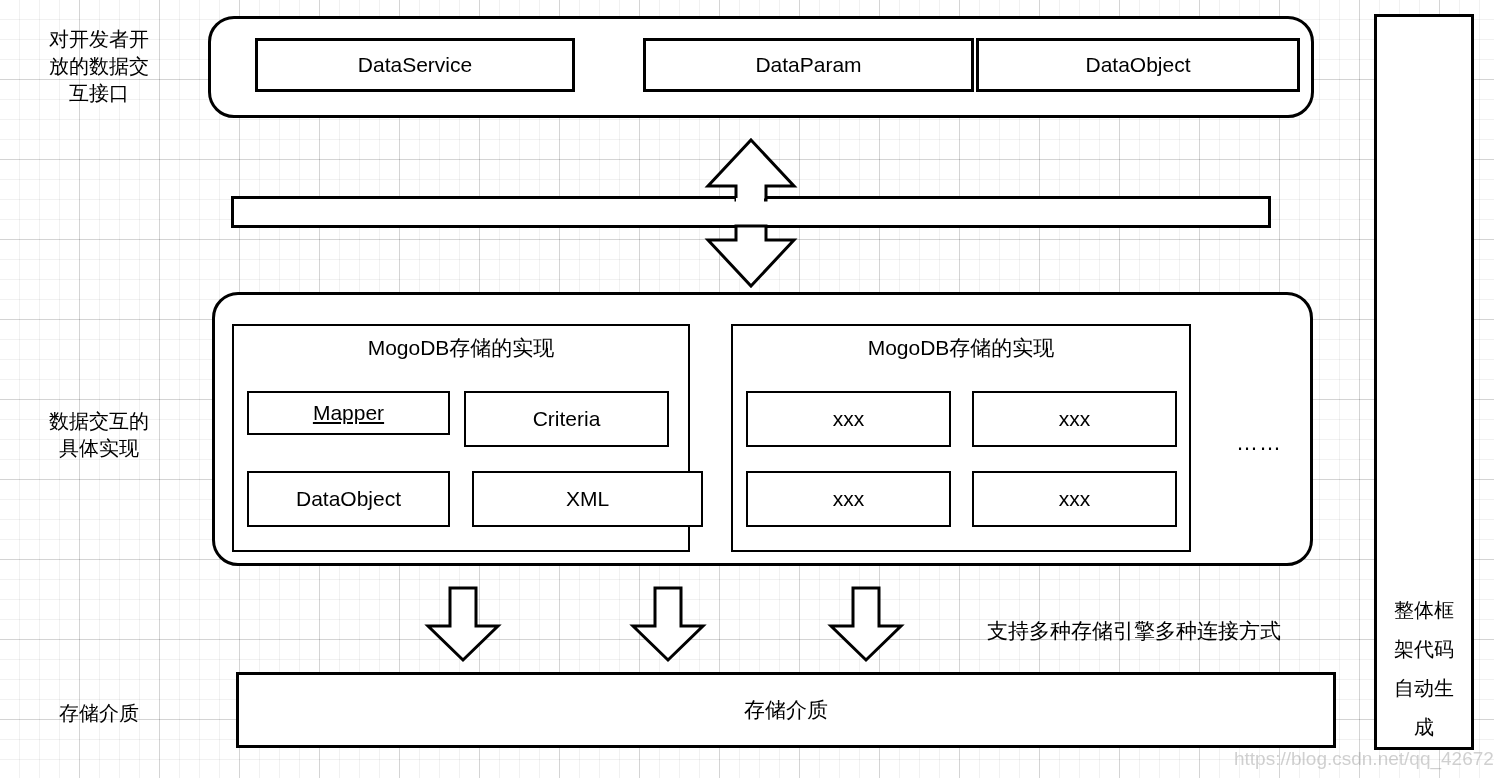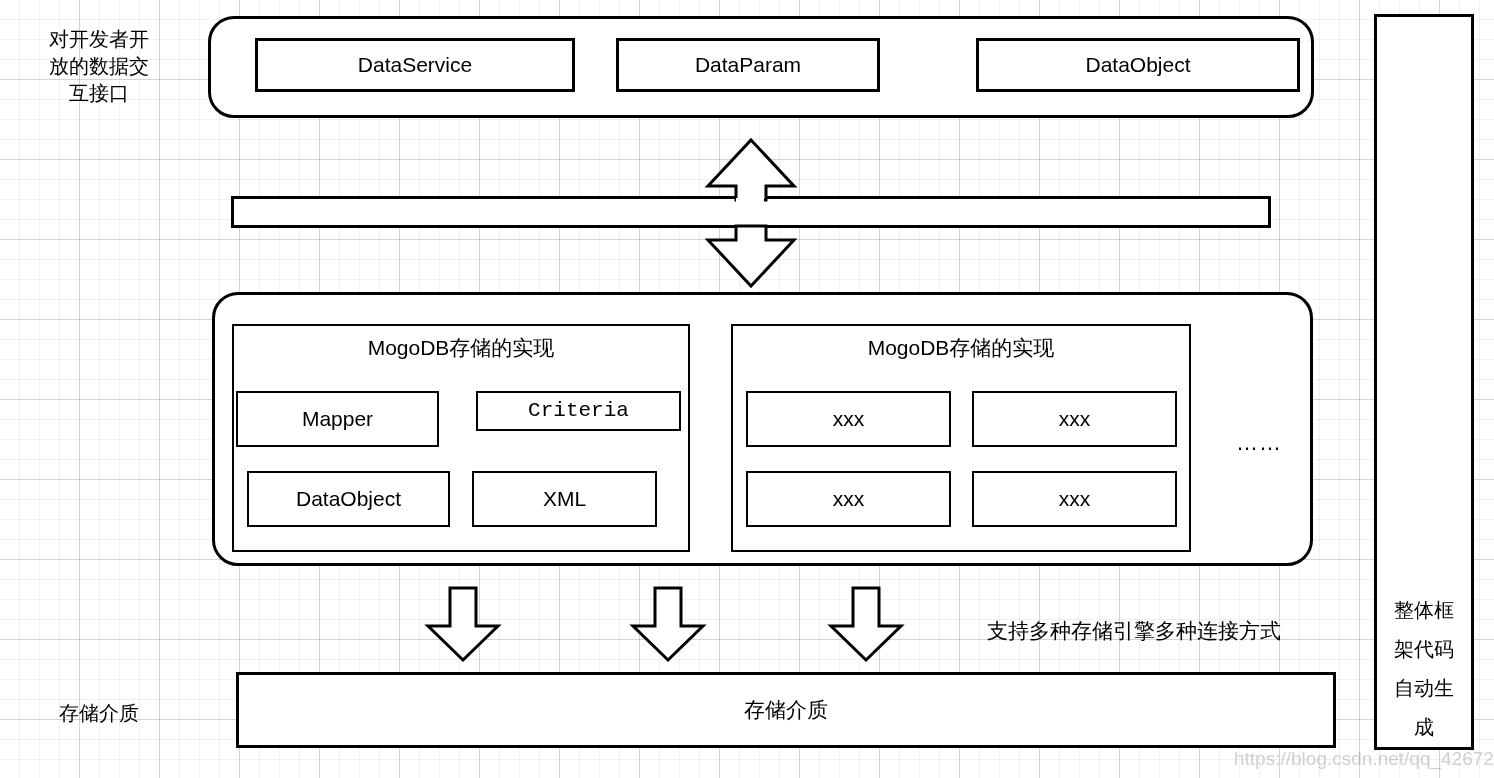--- a/index.html
+++ b/index.html
@@ -134,21 +134,21 @@
   <div class="abs side-label" style="left:14px; top:26px; width:170px;">对开发者开
 放的数据交
 互接口</div>
 
   <div class="abs rounded-group" style="left:208px; top:16px; width:1106px; height:102px;"></div>
 
   <div class="abs plain-box" style="left:231px; top:38px; width:320px; height:54px;">
     <span>DataService</span>
   </div>
 
-  <div class="abs plain-box" style="left:592px; top:38px; width:264px; height:54px;text-align:center;">
+  <div class="abs plain-box" style="left:619px; top:38px; width:331px; height:54px;text-align:center;">
     <span>DataParam</span>
   </div>
 
   <div class="abs plain-box" style="left:952px; top:38px; width:324px; height:54px;">
     <span>DataObject</span>
   </div>
 
   <div class="abs bus-bar" style="left:231px; top:196px; width:1040px; height:32px;">
     <span></span>
   </div>
@@ -156,36 +156,38 @@
   <svg class="arrow-svg" style="left:706px; top:138px;" width="90" height="62" viewBox="0 0 90 62">
     <path d="M45 2 L88 48 L60 48 L60 62 L30 62 L30 48 L2 48 Z"></path>
   </svg>
 
   <div class="abs" style="left:736px; top:198px; width:28px; height:28px; background:#ffffff;"></div>
 
   <svg class="arrow-svg" style="left:706px; top:226px;" width="90" height="62" viewBox="0 0 90 62">
     <path d="M45 60 L88 14 L60 14 L60 0 L30 0 L30 14 L2 14 Z"></path>
   </svg>
 
+  <div class="abs side-label" style="left:14px; top:408px; width:170px;">数据交互的
+具体实现</div>
 
   <div class="abs rounded-group" style="left:212px; top:292px; width:1101px; height:274px;"></div>
 
   <div class="abs impl-panel" style="left:232px; top:324px; width:458px; height:228px;">
     <div class="impl-title">MogoDB存储的实现</div>
   </div>
-  <div class="abs thin-box" style="left:236px; top:391px; width:203px; height:56px;">
+  <div class="abs thin-box" style="left:247px; top:391px; width:203px; height:44px;text-decoration:underline;">
     <span>Mapper</span>
   </div>
-  <div class="abs thin-box" style="left:476px; top:391px; width:205px; height:40px;font-family:Liberation Mono, monospace;">
+  <div class="abs thin-box" style="left:464px; top:391px; width:205px; height:56px;">
     <span>Criteria</span>
   </div>
   <div class="abs thin-box" style="left:247px; top:471px; width:203px; height:56px;">
     <span>DataObject</span>
   </div>
-  <div class="abs thin-box" style="left:472px; top:471px; width:185px; height:56px;">
+  <div class="abs thin-box" style="left:472px; top:471px; width:231px; height:56px;">
     <span>XML</span>
   </div>
 
   <div class="abs impl-panel" style="left:731px; top:324px; width:460px; height:228px;">
     <div class="impl-title">MogoDB存储的实现</div>
   </div>
   <div class="abs thin-box" style="left:746px; top:391px; width:205px; height:56px;">
     <span>xxx</span>
   </div>
   <div class="abs thin-box" style="left:972px; top:391px; width:205px; height:56px;">

